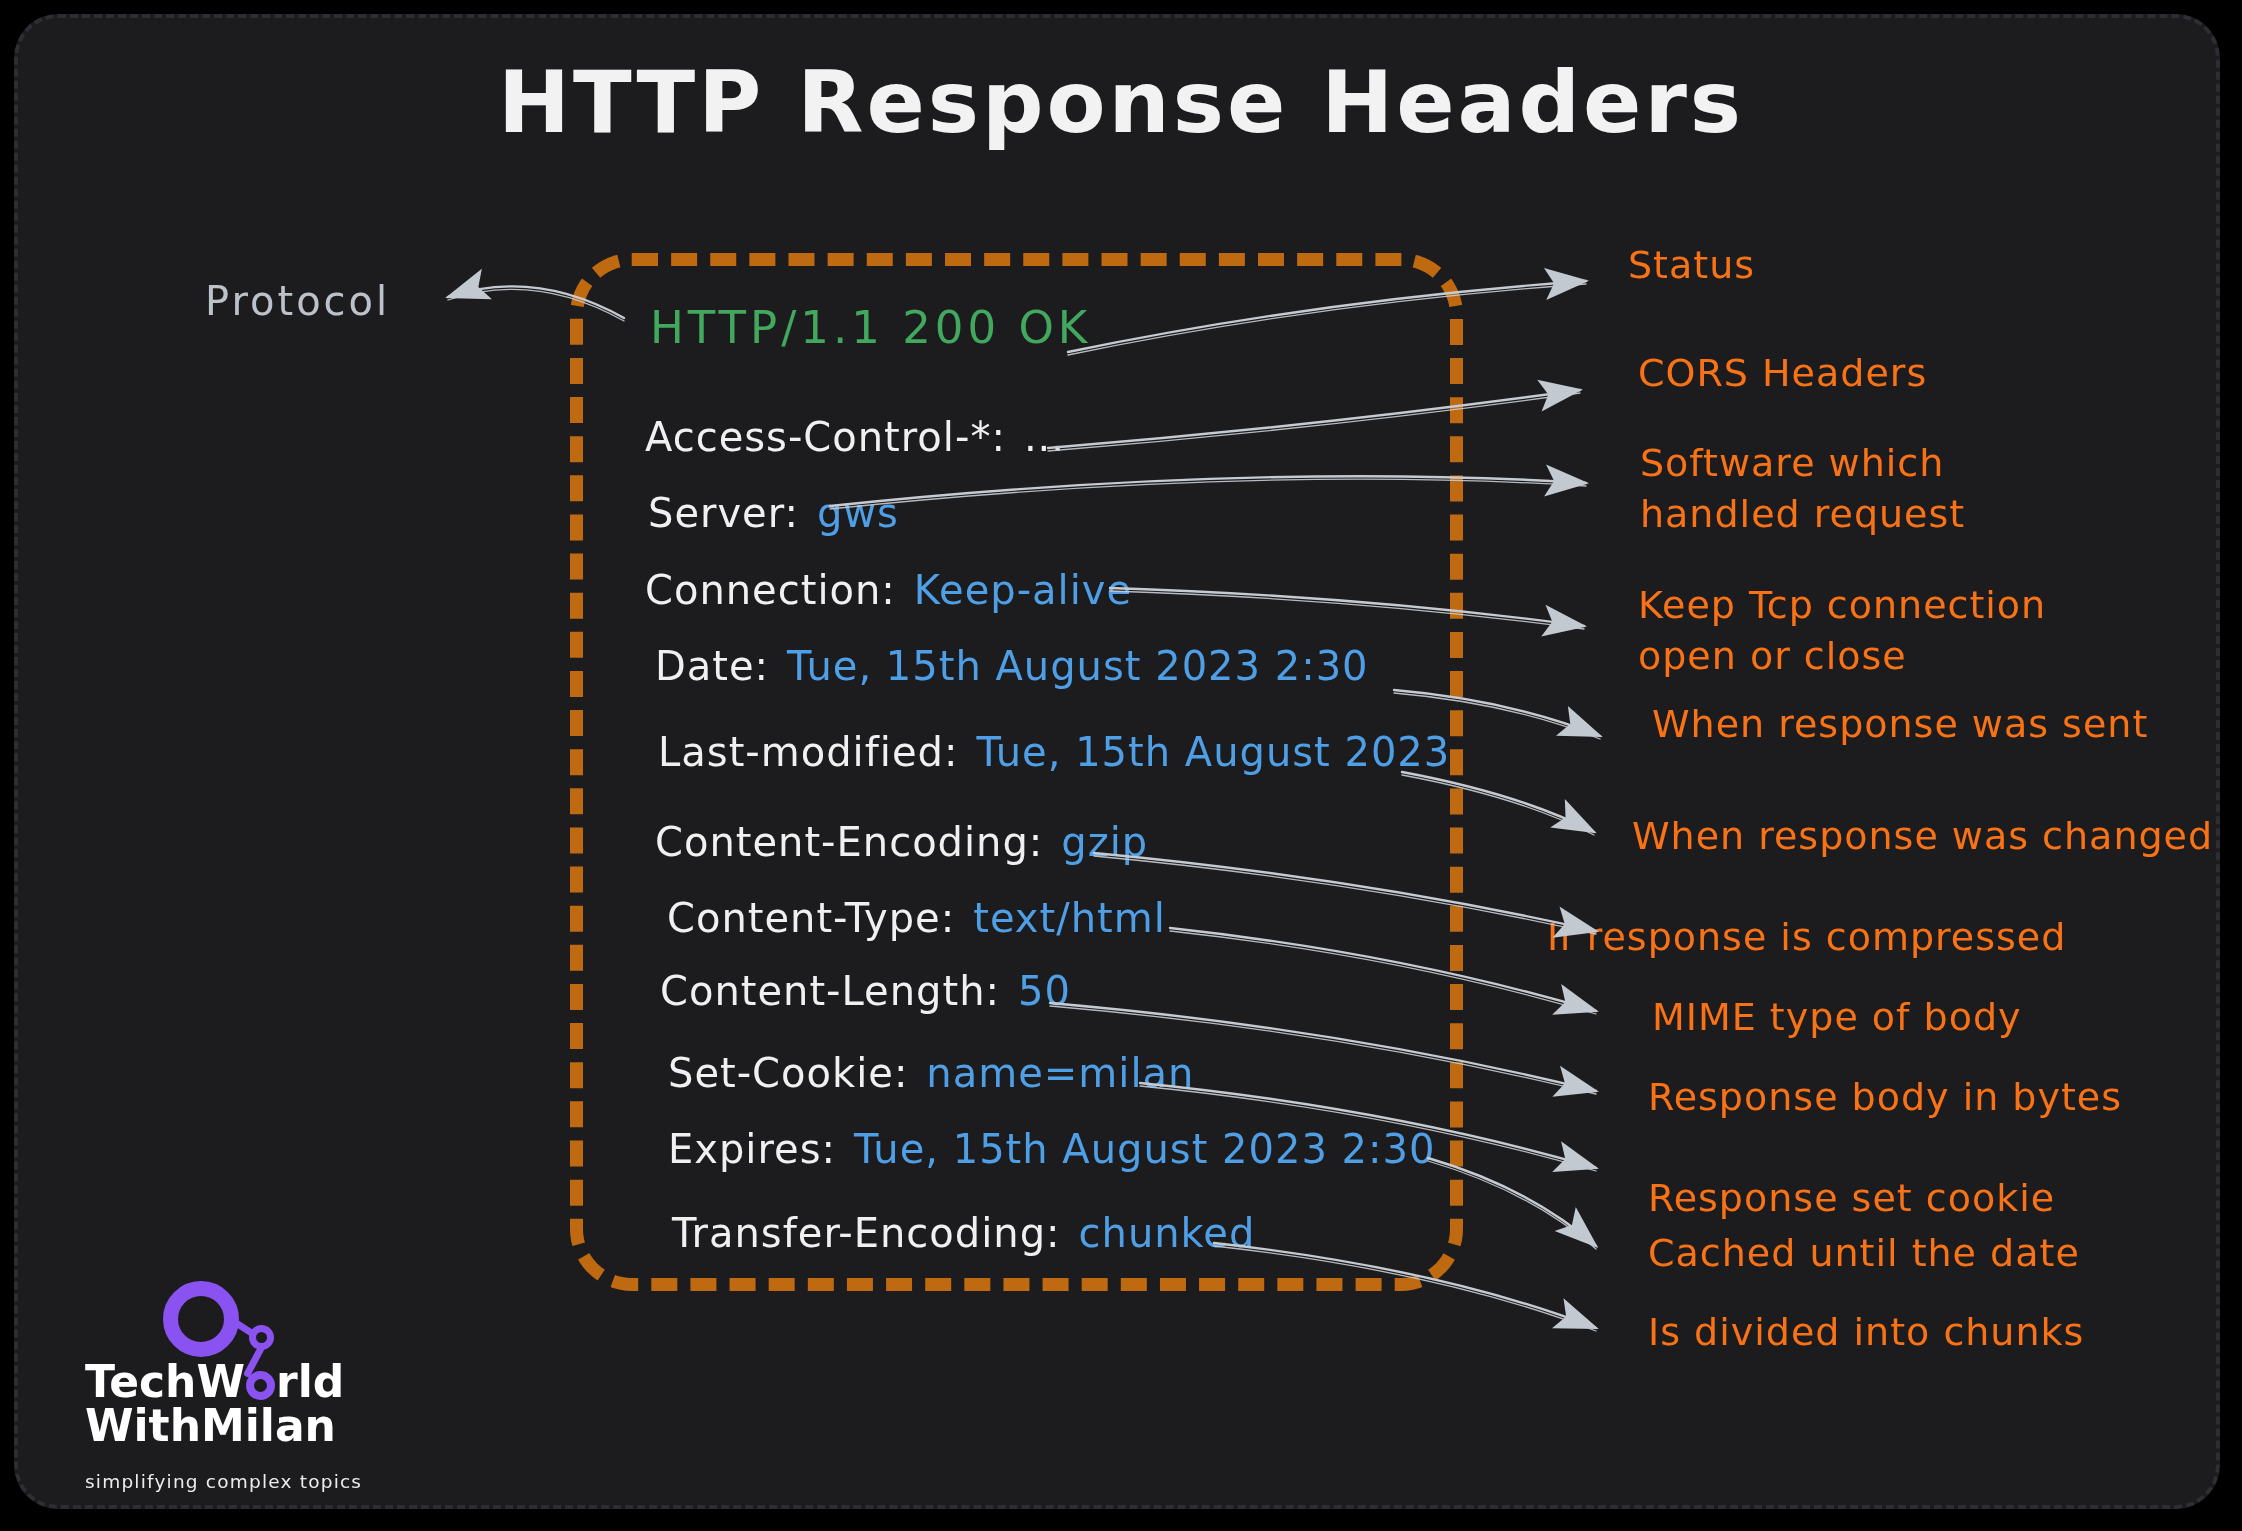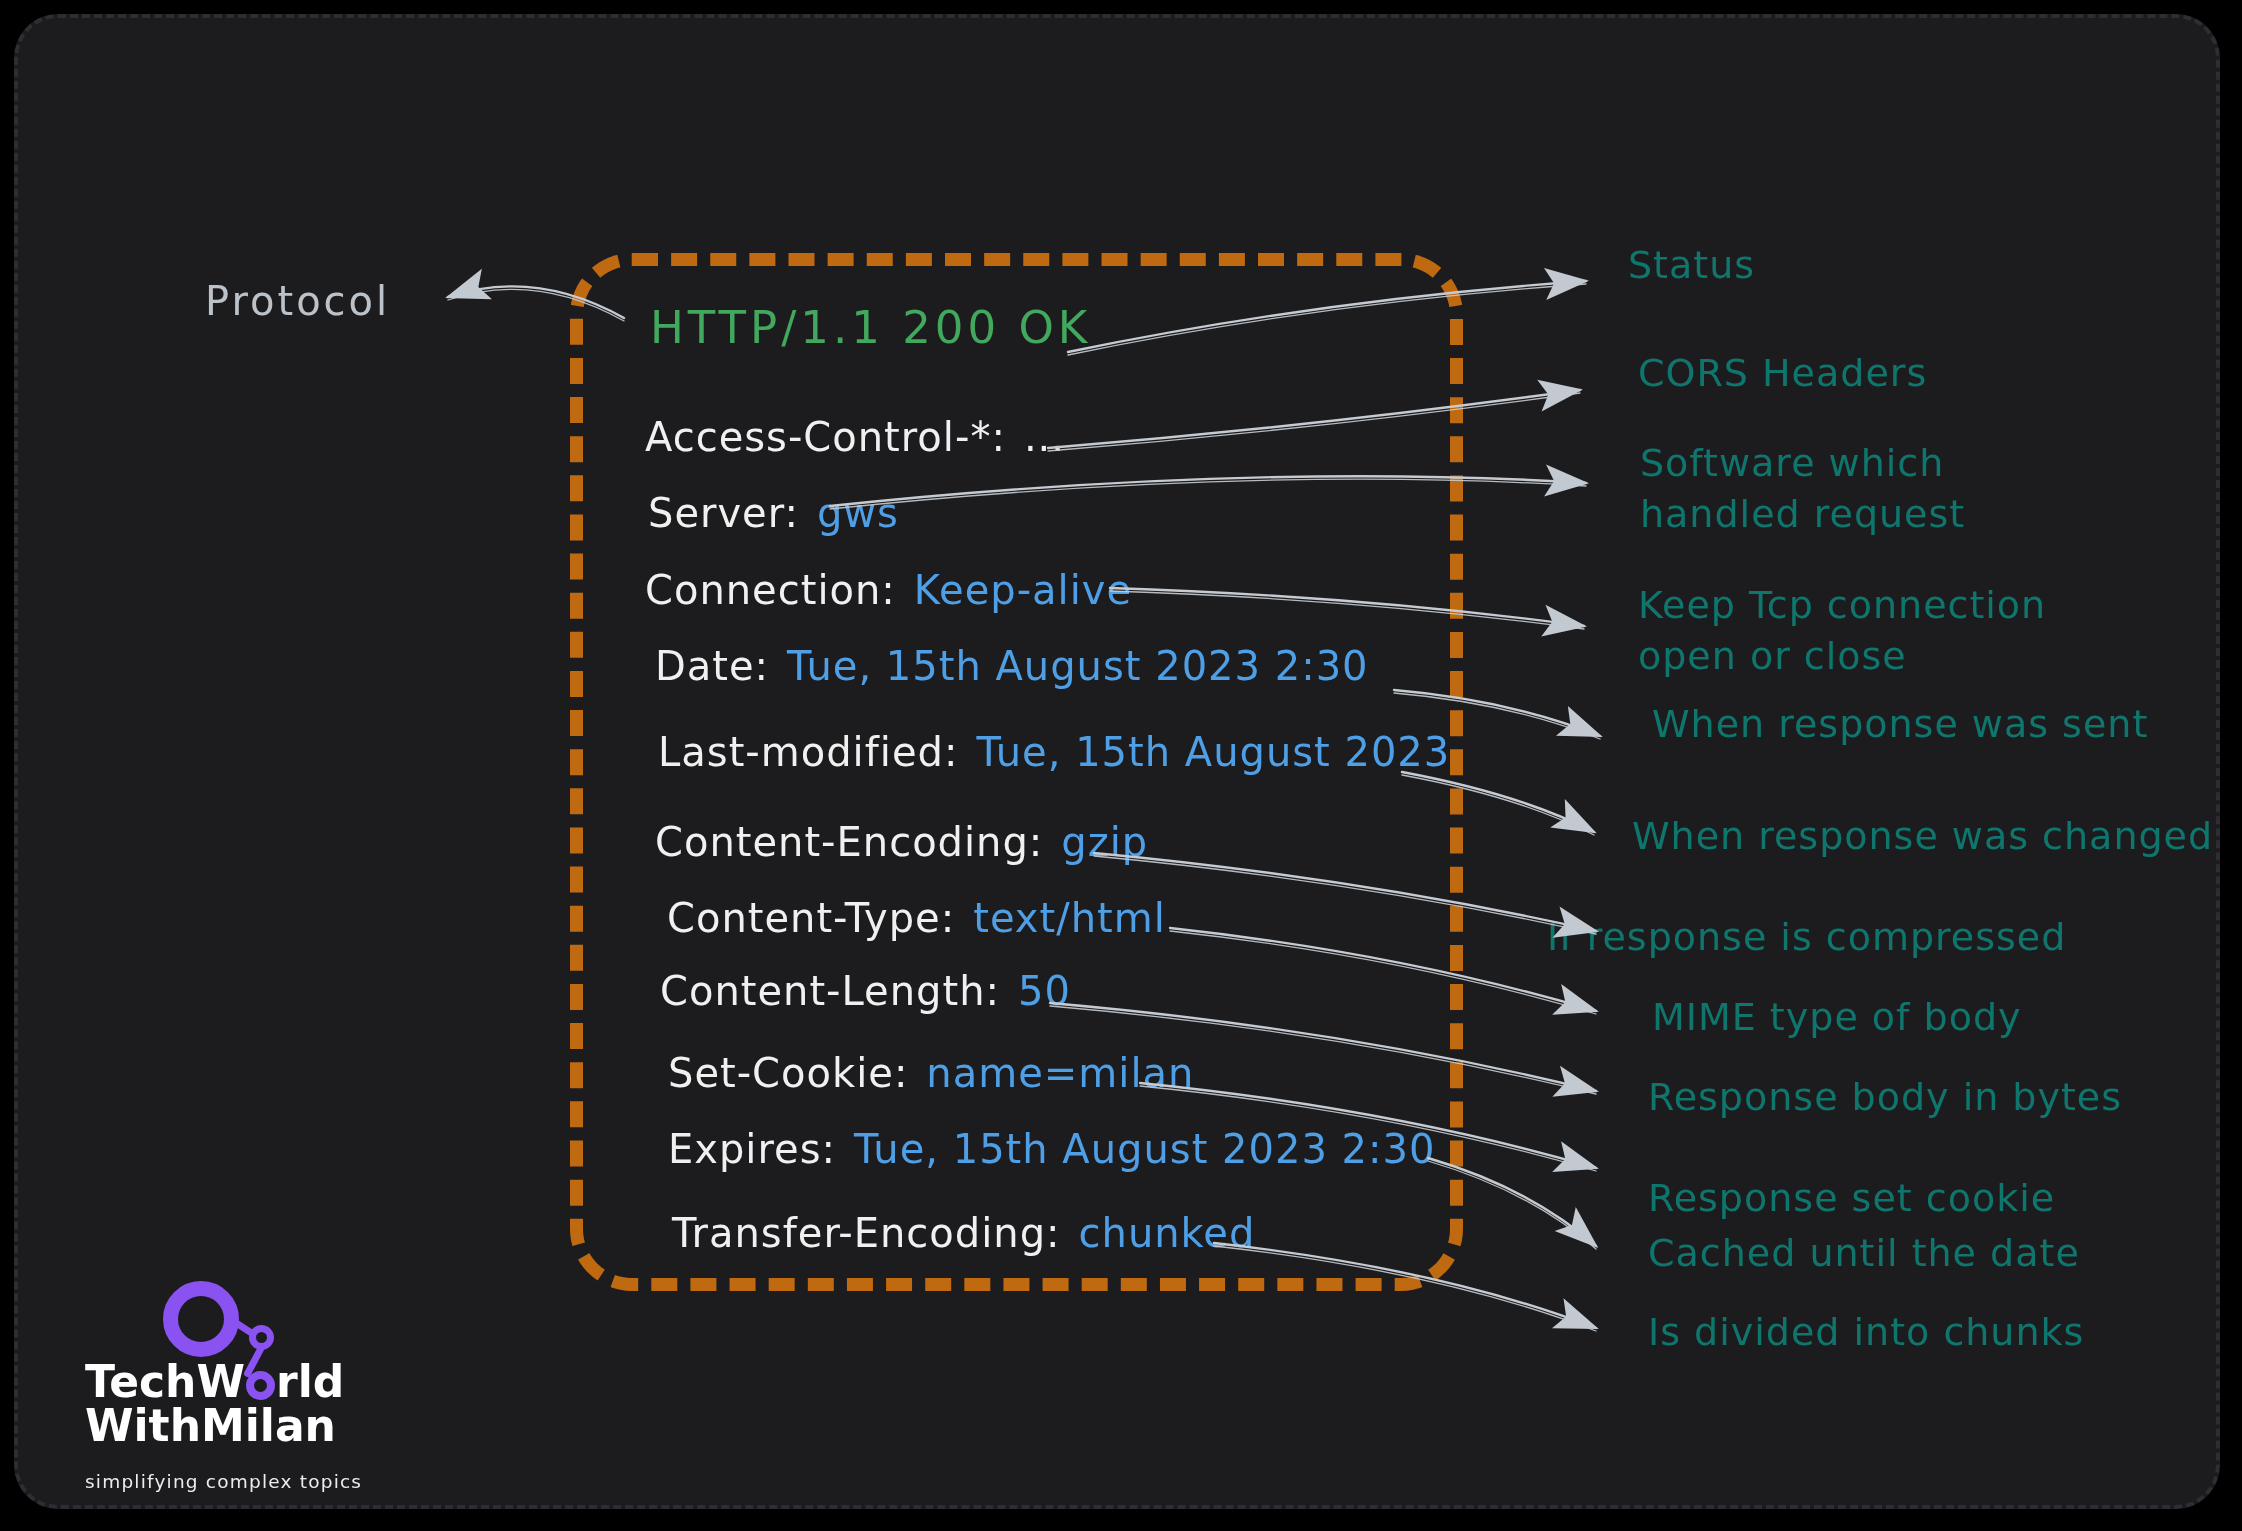--- a/index.html
+++ b/index.html
@@ -11,21 +11,21 @@
          font-size:86px;font-weight:bold;color:#f2f2f2;letter-spacing:3px;}
   #hbox{position:absolute;left:570px;top:253px;width:893px;height:1038px;box-sizing:border-box;
         border:13px dashed var(--orange,#bf6a10);border-radius:62px;}
   .hline{position:absolute;font-size:40px;white-space:nowrap;color:#f0f0f0;letter-spacing:1px;}
   .hline .name{color:#f0f0f0;}
   .hline .val{margin-left:18px;}
   .hline.status-line{font-size:45px;letter-spacing:4px;}
   .c-green{color:var(--green,#42a85e);}
   .c-blue{color:var(--blue,#4f9fe6);}
   .c-white{color:#f0f0f0;}
-  .ann{position:absolute;font-size:38px;line-height:51px;color:#0f766e;
+  .ann{position:absolute;font-size:38px;line-height:51px;color:#f97316;
        white-space:pre-line;letter-spacing:1px;}
   .protocol{position:absolute;left:205px;top:278px;font-size:40px;color:#bcc2c9;letter-spacing:3px;}
   #arrows{position:absolute;left:0;top:0;width:2242px;height:1531px;pointer-events:none;}
   .arrow path{fill:none;stroke:#c6cbd2;stroke-width:2.4px;stroke-linecap:round;}
   .arrow path.echo{stroke-width:1.3px;opacity:.9;}
   
   #logo{position:absolute;left:85px;top:1276px;width:280px;height:210px;}
   .ring{position:absolute;border-radius:50%;border-style:solid;border-color:var(--purple,#8a52f0);}
   .ring-big{left:78px;top:5px;width:46px;height:46px;border-width:15px;}
   .ring-small{left:164px;top:49px;width:11px;height:11px;border-width:7px;}
@@ -37,20 +37,21 @@
   .logo-line{position:relative;font-weight:bold;color:#ffffff;font-size:44px;line-height:44px;letter-spacing:0px;}
   .logo-line1{margin-top:84px;}
   .logo-tag{font-size:18.5px;color:#ececec;letter-spacing:1.2px;margin-top:23px;font-weight:normal;}
 </style>
 </head>
 <body>
 
 <div id="canvas">
   <div id="panel"></div>
 
+  <div class="title">HTTP Response Headers</div>
 
   <div class="protocol">Protocol</div>
 
   <div id="hbox"></div>
 
   <div id="hlines">
       <div class="hline status-line" style="left: 650px; top: 301px;"><span class="c-green">HTTP/1.1 200 OK</span></div>
       <div class="hline" style="left: 645px; top: 414px;"><span class="name">Access-Control-*:</span><span class="val c-white">...</span></div>
       <div class="hline" style="left: 648px; top: 490px;"><span class="name">Server:</span><span class="val c-blue">gws</span></div>
       <div class="hline" style="left: 645px; top: 567px;"><span class="name">Connection:</span><span class="val c-blue">Keep-alive</span></div>

